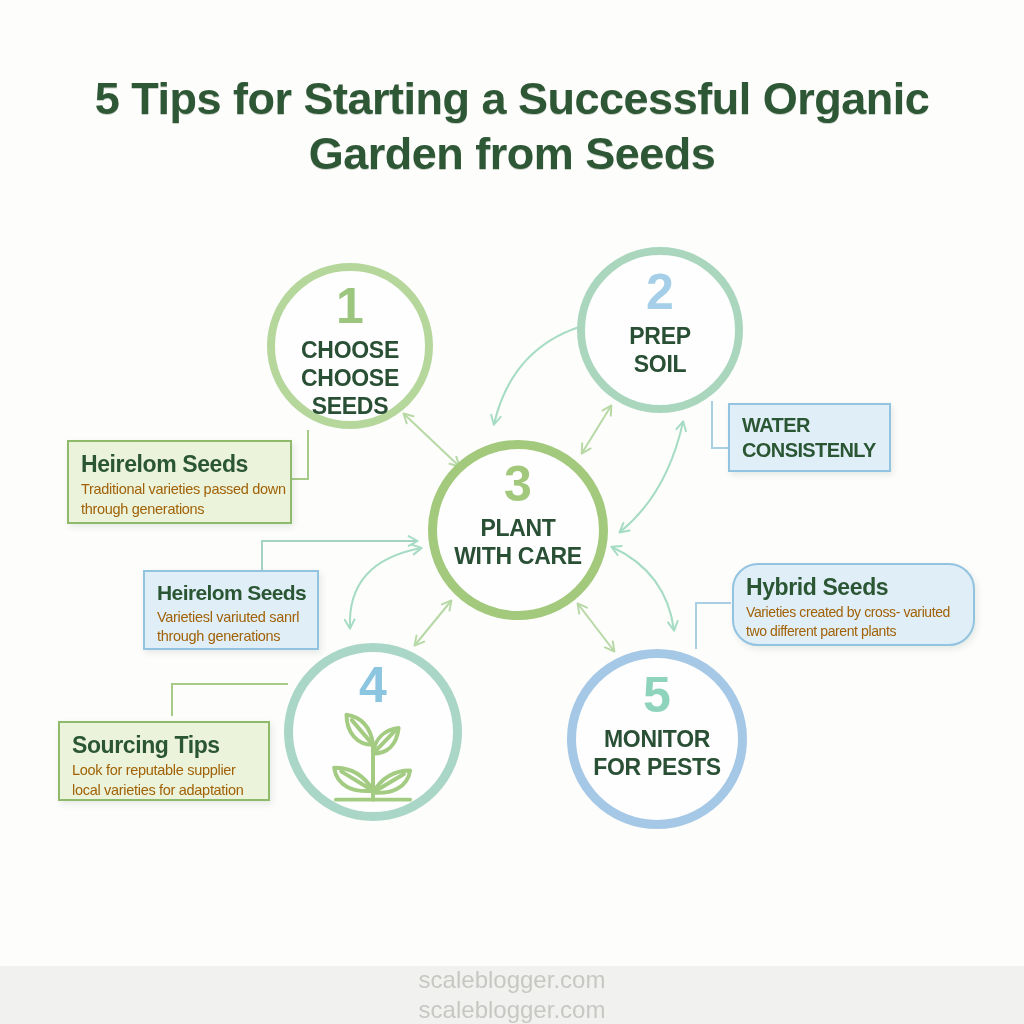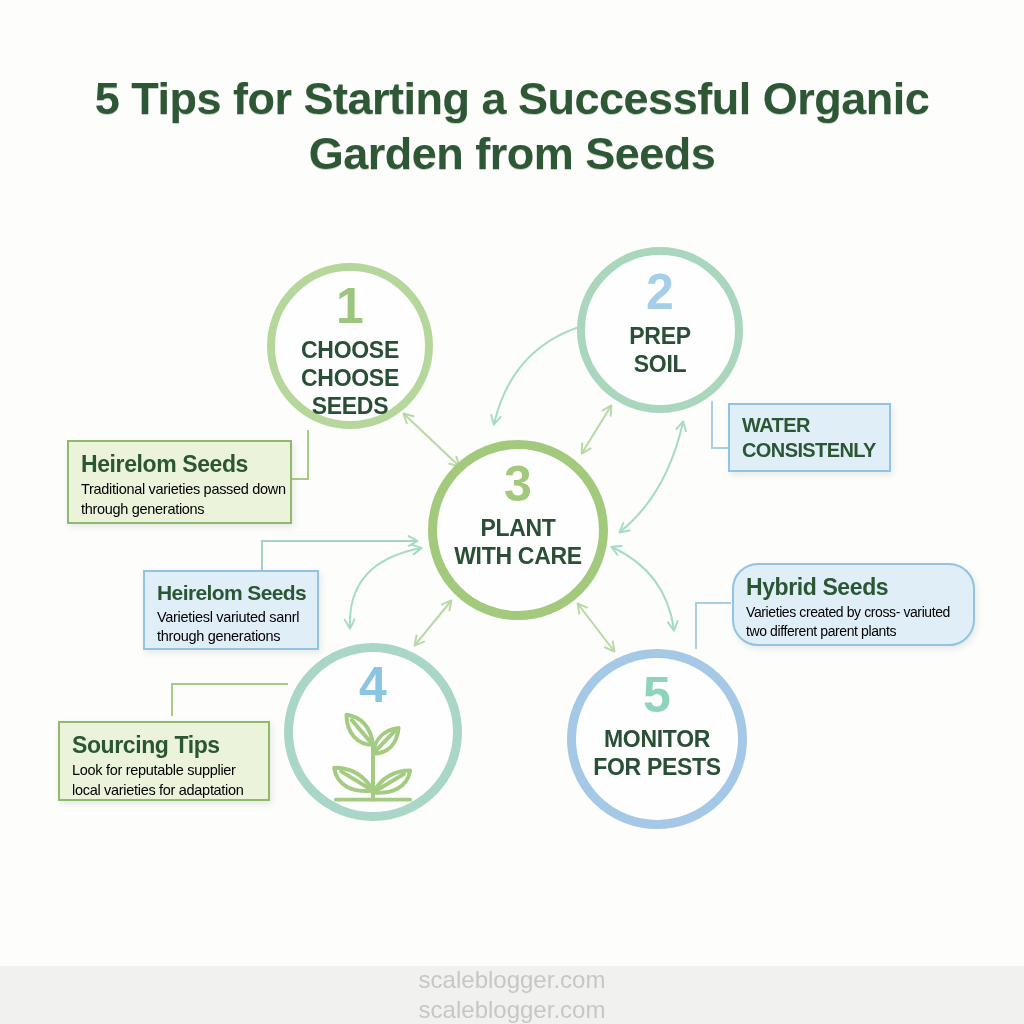--- a/index.html
+++ b/index.html
@@ -40,21 +40,21 @@
   .seedling{width:106px;height:106px;margin-top:-4px;}
   
   .callout{
     position:absolute;box-sizing:border-box;padding:9px 10px 8px 12px;
     box-shadow:2px 3px 6px rgba(120,150,120,0.18);
   }
   .callout.green{background:#ebf3db;border:2px solid #8fba6b;}
   .callout.blue{background:#e0eef8;border:2px solid #92c3e0;}
   .ctitle{font-weight:bold;font-size:23px;color:#2a5633;letter-spacing:-0.4px;
     white-space:nowrap;line-height:1.15;}
-  .cbody{margin-top:3px;font-size:14.5px;color:#000000;line-height:1.32;letter-spacing:-0.3px;}
+  .cbody{margin-top:3px;font-size:14.5px;color:#a16207;line-height:1.32;letter-spacing:-0.3px;}
   .cbody span{display:block;white-space:nowrap;}
   .boxA{left:67px;top:440px;width:225px;height:84px;}
   .boxB{left:143px;top:570px;width:176px;height:80px;}
   .boxB .ctitle{font-size:21px;letter-spacing:-0.6px;}
   .boxC{left:58px;top:721px;width:212px;height:80px;}
   .boxD{left:728px;top:403px;width:163px;height:69px;padding-top:8px;}
   .boxD .ctitle{font-size:20px;letter-spacing:-0.6px;line-height:1.25;}
   .boxD .ctitle span{display:block;white-space:nowrap;}
   .boxE{left:732px;top:563px;width:243px;height:83px;border-radius:26px;}
   .boxE .cbody{font-size:14px;letter-spacing:-0.4px;}

